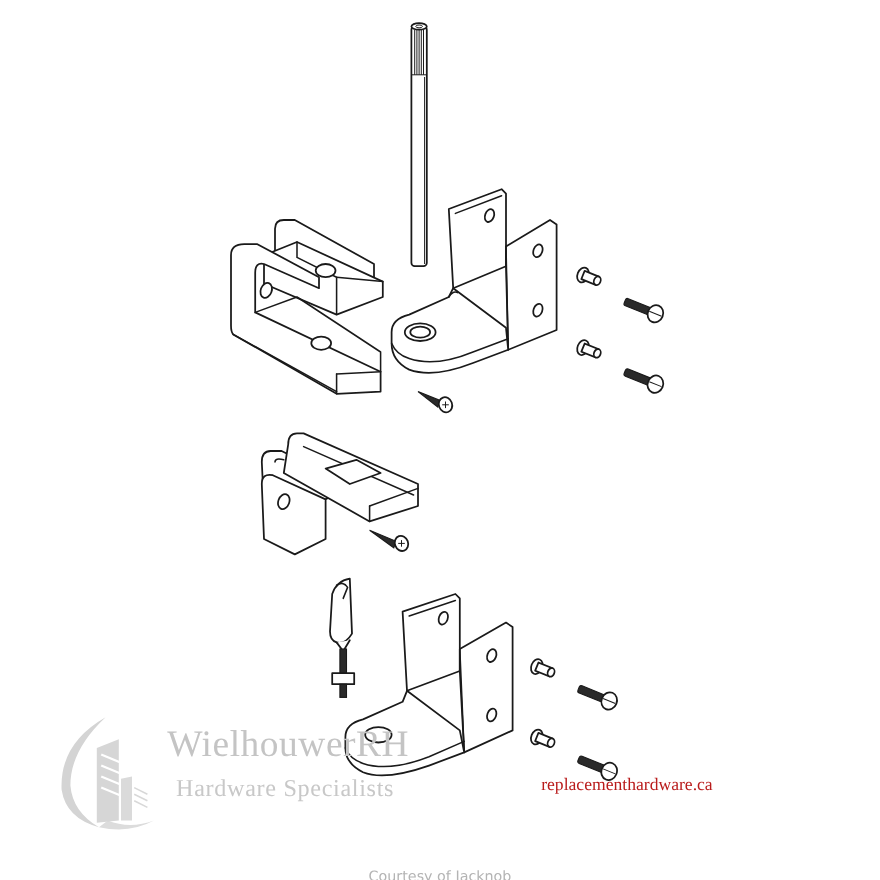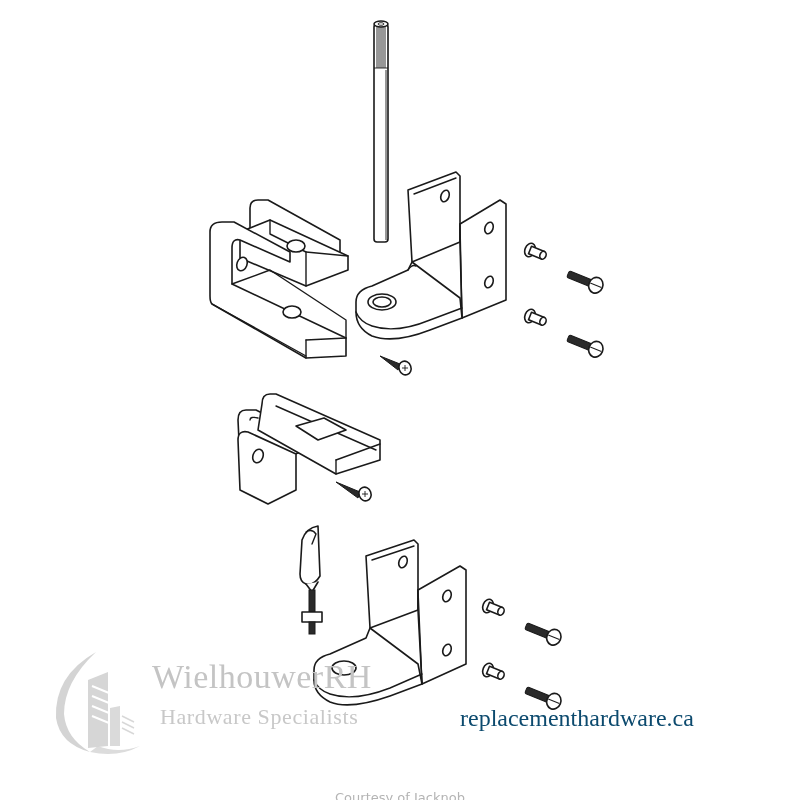--- a/index.html
+++ b/index.html
@@ -4,21 +4,21 @@
 <style>
   html, body { margin:0; padding:0; background:#ffffff; }
   body { width:800px; height:800px; position:relative; overflow:hidden; font-family:"Liberation Sans", sans-serif; }
   #canvas { position:absolute; left:0; top:0; width:800px; height:800px; }
   .ln { fill:#ffffff; stroke:#1a1a1a; stroke-width:1.6; stroke-linejoin:round; stroke-linecap:round; }
   .ln-no { fill:none; stroke:#1a1a1a; stroke-width:1.4; stroke-linejoin:round; stroke-linecap:round; }
   .thin { fill:none; stroke:#1a1a1a; stroke-width:0.9; }
   .dark { fill:#2a2a2a; stroke:#1a1a1a; stroke-width:1; }
   .wm-brand { position:absolute; left:152px; top:658px; font-family:"Liberation Serif", serif; font-size:34px; color:#c4c4c4; letter-spacing:0.5px; white-space:nowrap;text-align:right; }
   .wm-sub { position:absolute; left:160px; top:704px; font-family:"Liberation Serif", serif; font-size:22px; color:#c8c8c8; letter-spacing:0.6px; white-space:nowrap; }
-  .wm-url { position:absolute; left:460px; top:705px; font-family:"Liberation Serif", serif; font-size:24px; color:#0c4a6e; white-space:nowrap; }
+  .wm-url { position:absolute; left:492px; top:705px; font-family:"Liberation Serif", serif; font-size:16px; color:#b91c1c; white-space:nowrap; }
   .credit { position:absolute; left:0; width:800px; top:770px; text-align:center; font-family:"DejaVu Sans", sans-serif; font-size:13px; color:#b4b4b4;margin-top:20px; }
   .logo { position:absolute; left:48px; top:646px; width:110px; height:110px; }
 </style>
 </head>
 <body>
 
 <svg id="canvas" viewBox="0 0 800 800" xmlns="http://www.w3.org/2000/svg">
 
   <g>
     <rect class="ln" x="374" y="24" width="14" height="218" rx="3"></rect>

